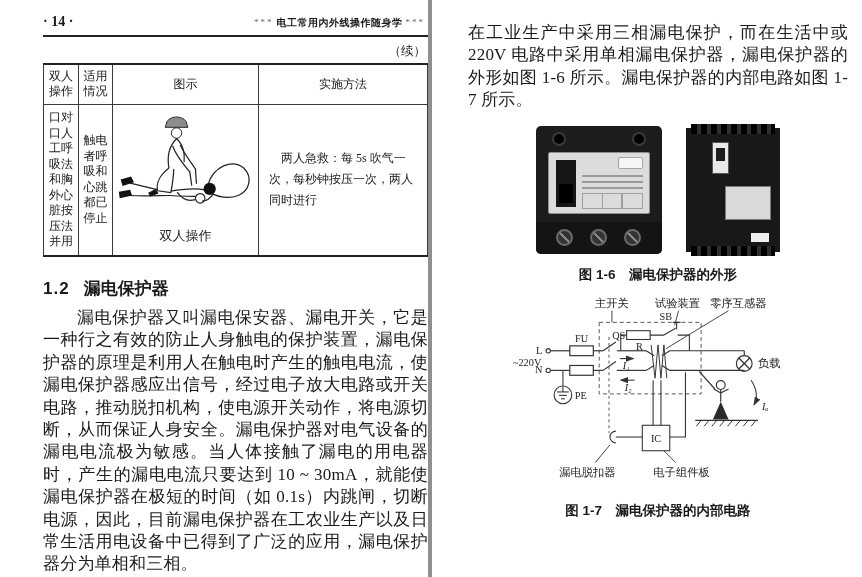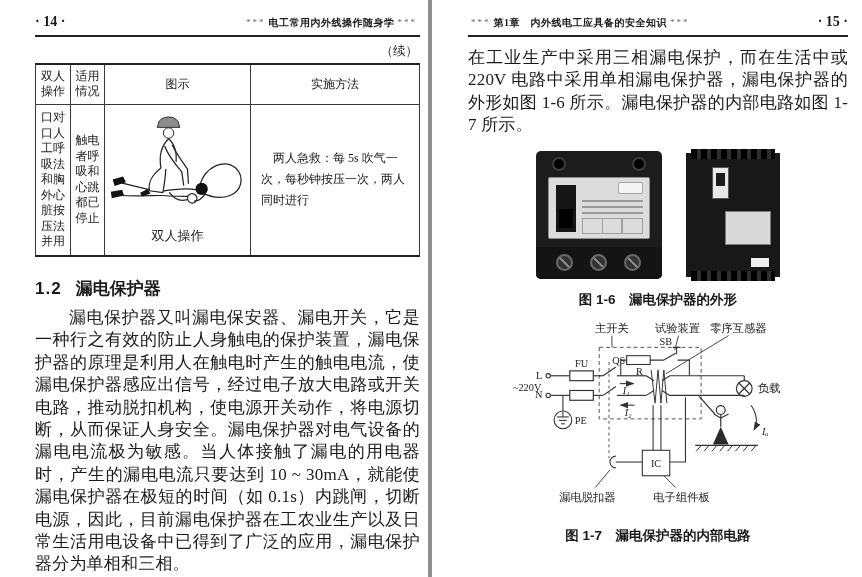--- a/index.html
+++ b/index.html
@@ -1,21 +1,21 @@
 <!DOCTYPE html>
 <html><head>
 <meta charset="utf-8">
 <style>
   html,body{margin:0;padding:0;background:#fff;}
   *{box-sizing:border-box;}
   .spread{position:relative;width:862px;height:577px;background:#ffffff;overflow:hidden;
           font-family:"Liberation Serif","DejaVu Serif",serif;color:#1a1a1a;}
   .gutter{position:absolute;left:428px;top:0;width:4px;height:577px;background:#8f8f8f;}
   .page{position:absolute;top:0;height:577px;}
-  .page-left{left:0;width:428px;padding:12px 8px 0 35px;}
+  .page-left{left:8px;width:428px;padding:12px 8px 0 35px;}
   .page-right{left:432px;width:430px;padding:12px 14px 0 36px;}
   
   .runhead{display:flex;justify-content:space-between;align-items:baseline;
            border-bottom:2px solid #222;padding-bottom:5px;}
   .pagenum{font-weight:bold;font-size:14px;}
   .rh-title{font-weight:bold;font-size:10px;letter-spacing:.5px;}
   .orn{font-size:9px;color:#666;letter-spacing:2px;vertical-align:1px;padding:0 3px;}
   
   .cont-note{text-align:right;font-size:12.5px;margin:6px 2px 3px 0;}
   table.aid{border-collapse:collapse;width:100%;table-layout:fixed;
@@ -141,26 +141,20 @@
     </tbody>
       </table>
 
     <div class="h2">
       <span class="h-num">1.2</span><span>漏电保护器</span>
     </div>
     <p class="para indent">漏电保护器又叫漏电保安器、漏电开关，它是一种行之有效的防止人身触电的保护装置，漏电保护器的原理是利用人在触电时产生的触电电流，使漏电保护器感应出信号，经过电子放大电路或开关电路，推动脱扣机构，使电源开关动作，将电源切断，从而保证人身安全。漏电保护器对电气设备的漏电电流极为敏感。当人体接触了漏电的用电器时，产生的漏电电流只要达到 10 ~ 30mA，就能使漏电保护器在极短的时间（如 0.1s）内跳闸，切断电源，因此，目前漏电保护器在工农业生产以及日常生活用电设备中已得到了广泛的应用，漏电保护器分为单相和三相。</p>
   </div>
 
   <div class="page page-right">
-    <div class="runhead">
-      <span>
-        <span class="orn">***</span><span class="rh-title">第1章　内外线电工应具备的安全知识</span><span class="orn">***</span>
-      </span>
-      <span class="pagenum">· 15 ·</span>
-    </div>
 
     <p class="para" style="margin-top:10px;">在工业生产中采用三相漏电保护，而在生活中或 220V 电路中采用单相漏电保护器，漏电保护器的外形如图 1-6 所示。漏电保护器的内部电路如图 1-7 所示。</p>
 
     <div class="fig6">
       <div class="photos">
         <div class="dev1">
           <div class="screw-top" style="left:16px;"></div>
           <div class="screw-top" style="right:16px;"></div>
           <div class="panel">
             <div class="toggle1">

